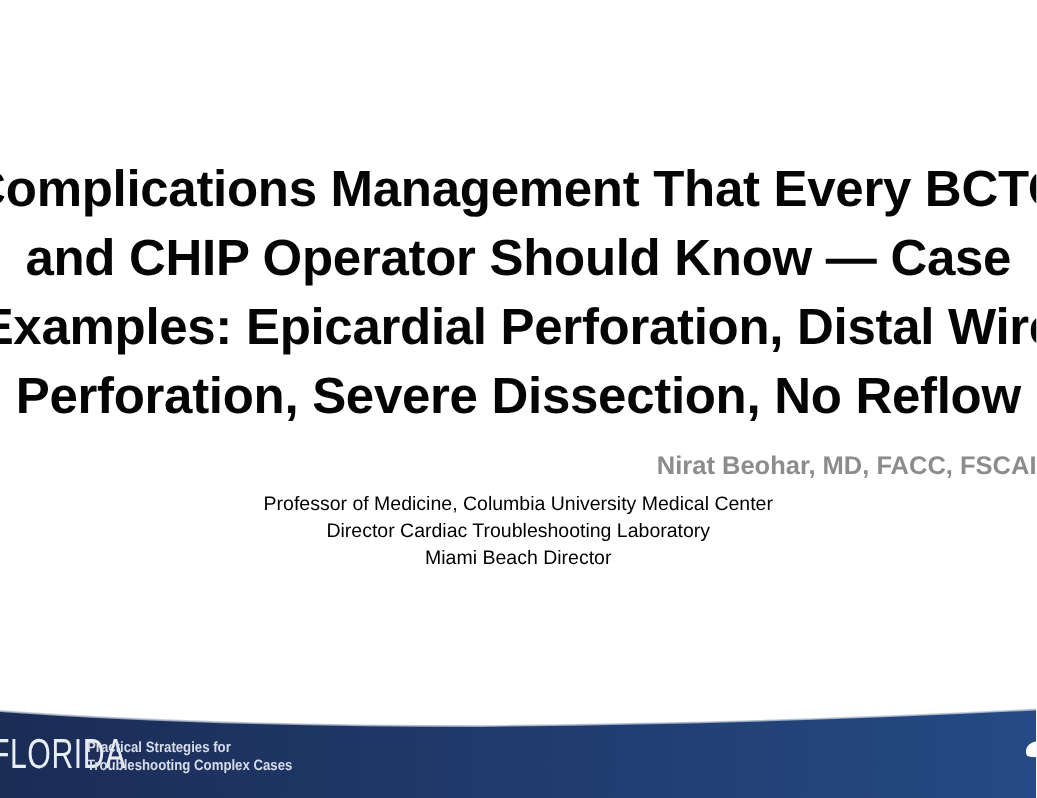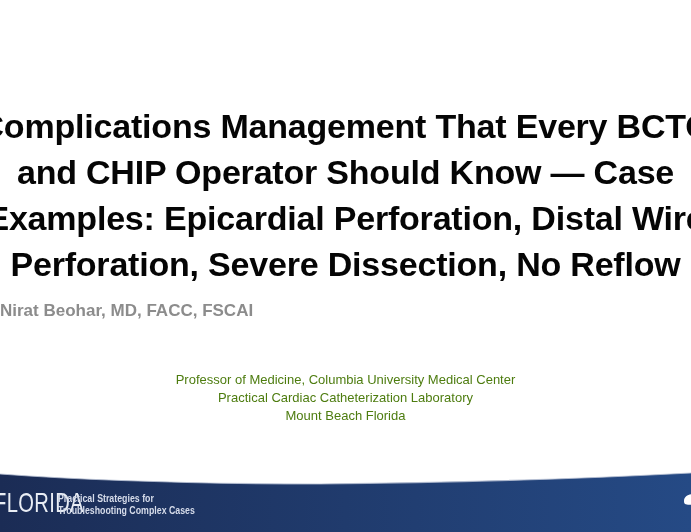--- a/index.html
+++ b/index.html
@@ -39,37 +39,36 @@
     }
     .title .line {
       display: block;
       letter-spacing: -0.2px;
     }
     .author {
       position: absolute;
       left: 0;
       width: 691px;
       top: 300px;
-      text-align: left;
+      text-align: right;
       font-weight: bold;
       font-size: 17px;
       line-height: 22px;
       color: #8c8c8c;
       white-space: nowrap;
     }
     .affiliations {
       position: absolute;
       left: 0;
       width: 691px;
       top: 327px;
       text-align: center;
       font-size: 13px;
       line-height: 18px;
-      color: #4d7c0f;
-      margin-top: 44px;
+      color: #000000;
     }
     .affiliations .aff-line {
       display: block;
       white-space: nowrap;
     }
     .banner {
       position: absolute;
       left: 0;
       top: 468px;
       width: 691px;
@@ -125,22 +124,22 @@
     <span class="line">Complications Management That Every BCTO</span>
     <span class="line">and CHIP Operator Should Know — Case</span>
     <span class="line">Examples: Epicardial Perforation, Distal Wire</span>
     <span class="line">Perforation, Severe Dissection, No Reflow</span>
   </h1>
 
   <div class="author">Nirat Beohar, MD, FACC, FSCAI</div>
 
   <div class="affiliations">
     <span class="aff-line">Professor of Medicine, Columbia University Medical Center</span>
-    <span class="aff-line">Practical Cardiac Catheterization Laboratory</span>
-    <span class="aff-line">Mount Beach Florida</span>
+    <span class="aff-line">Director Cardiac Troubleshooting Laboratory</span>
+    <span class="aff-line">Miami Beach Director</span>
   </div>
 
   <div class="banner">
     <svg width="691" height="64" viewBox="0 0 691 64">
       <defs>
         <linearGradient id="bannerGrad" x1="0" y1="0" x2="1" y2="0">
           <stop offset="0" stop-color="#1b2c55"></stop>
           <stop offset="1" stop-color="#254a85"></stop>
         </linearGradient>
         <linearGradient id="edgeGrad" x1="0" y1="0" x2="0" y2="1">

